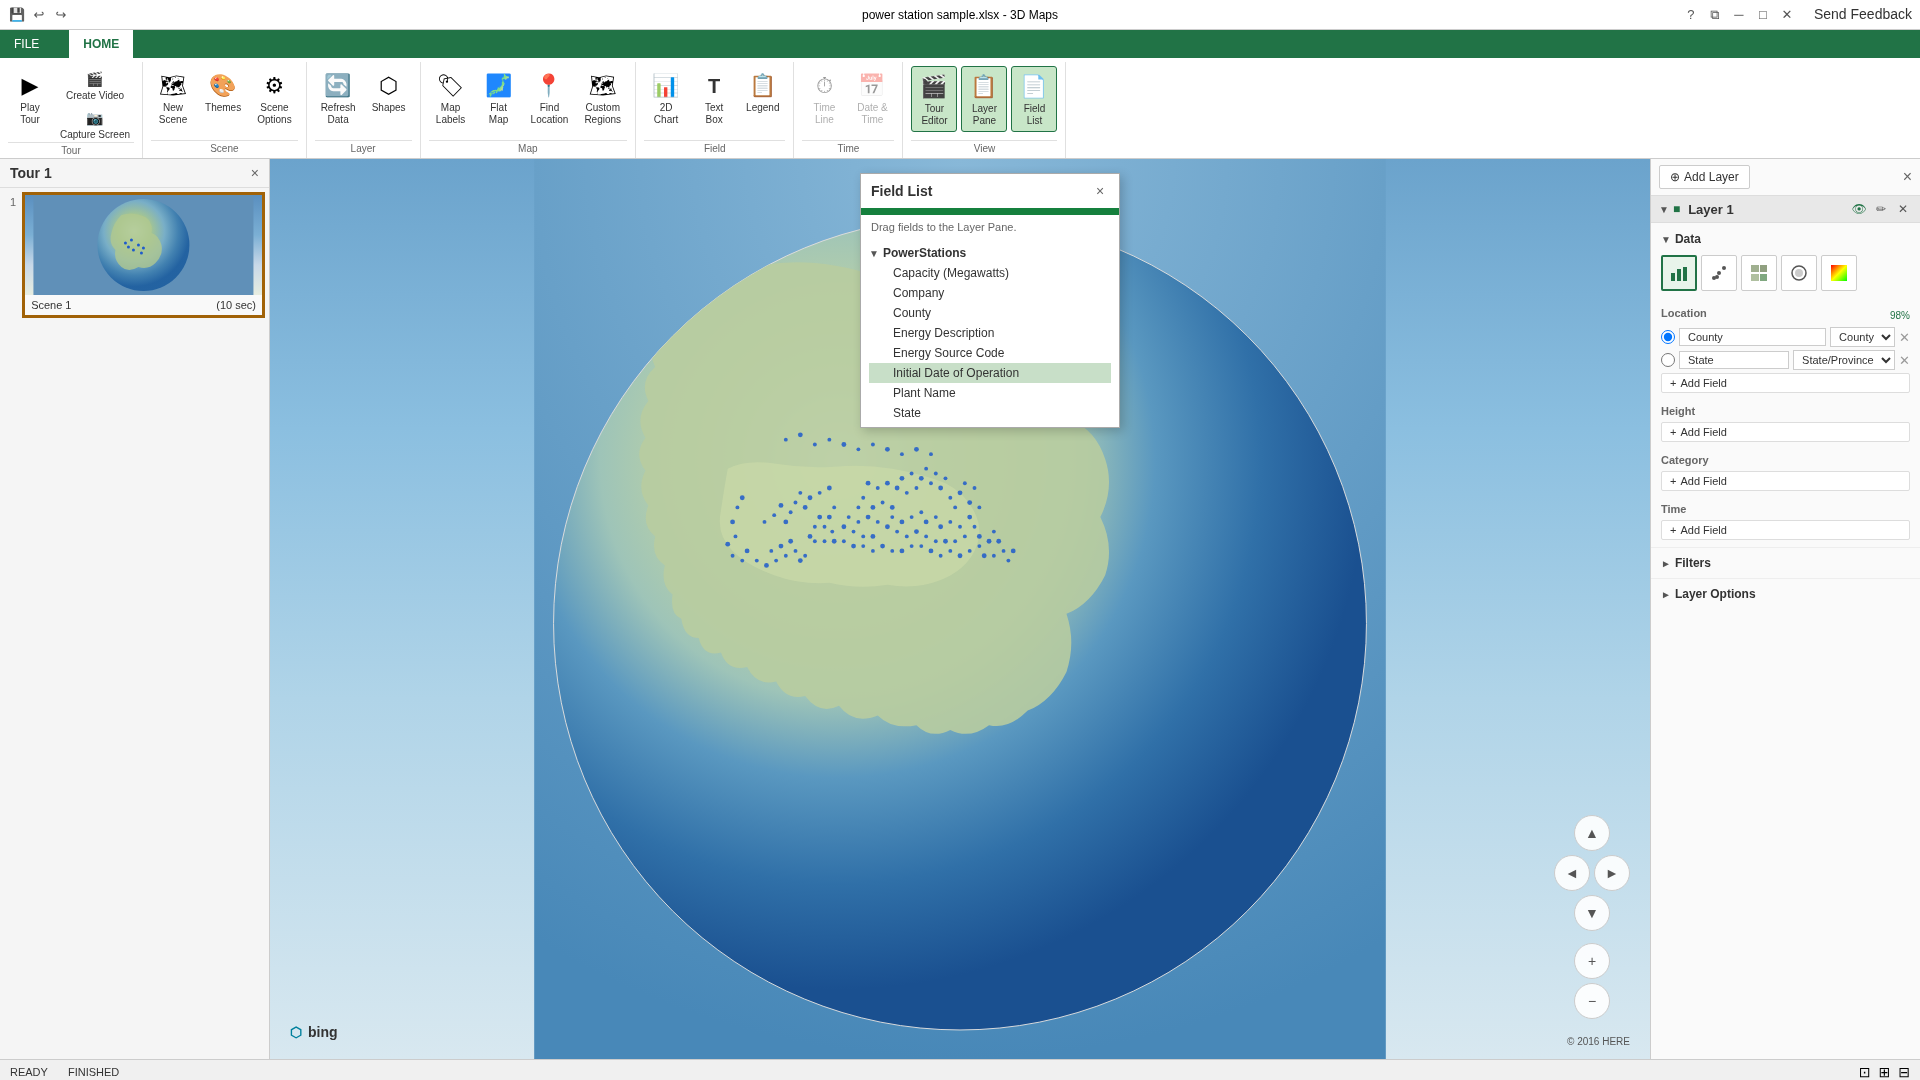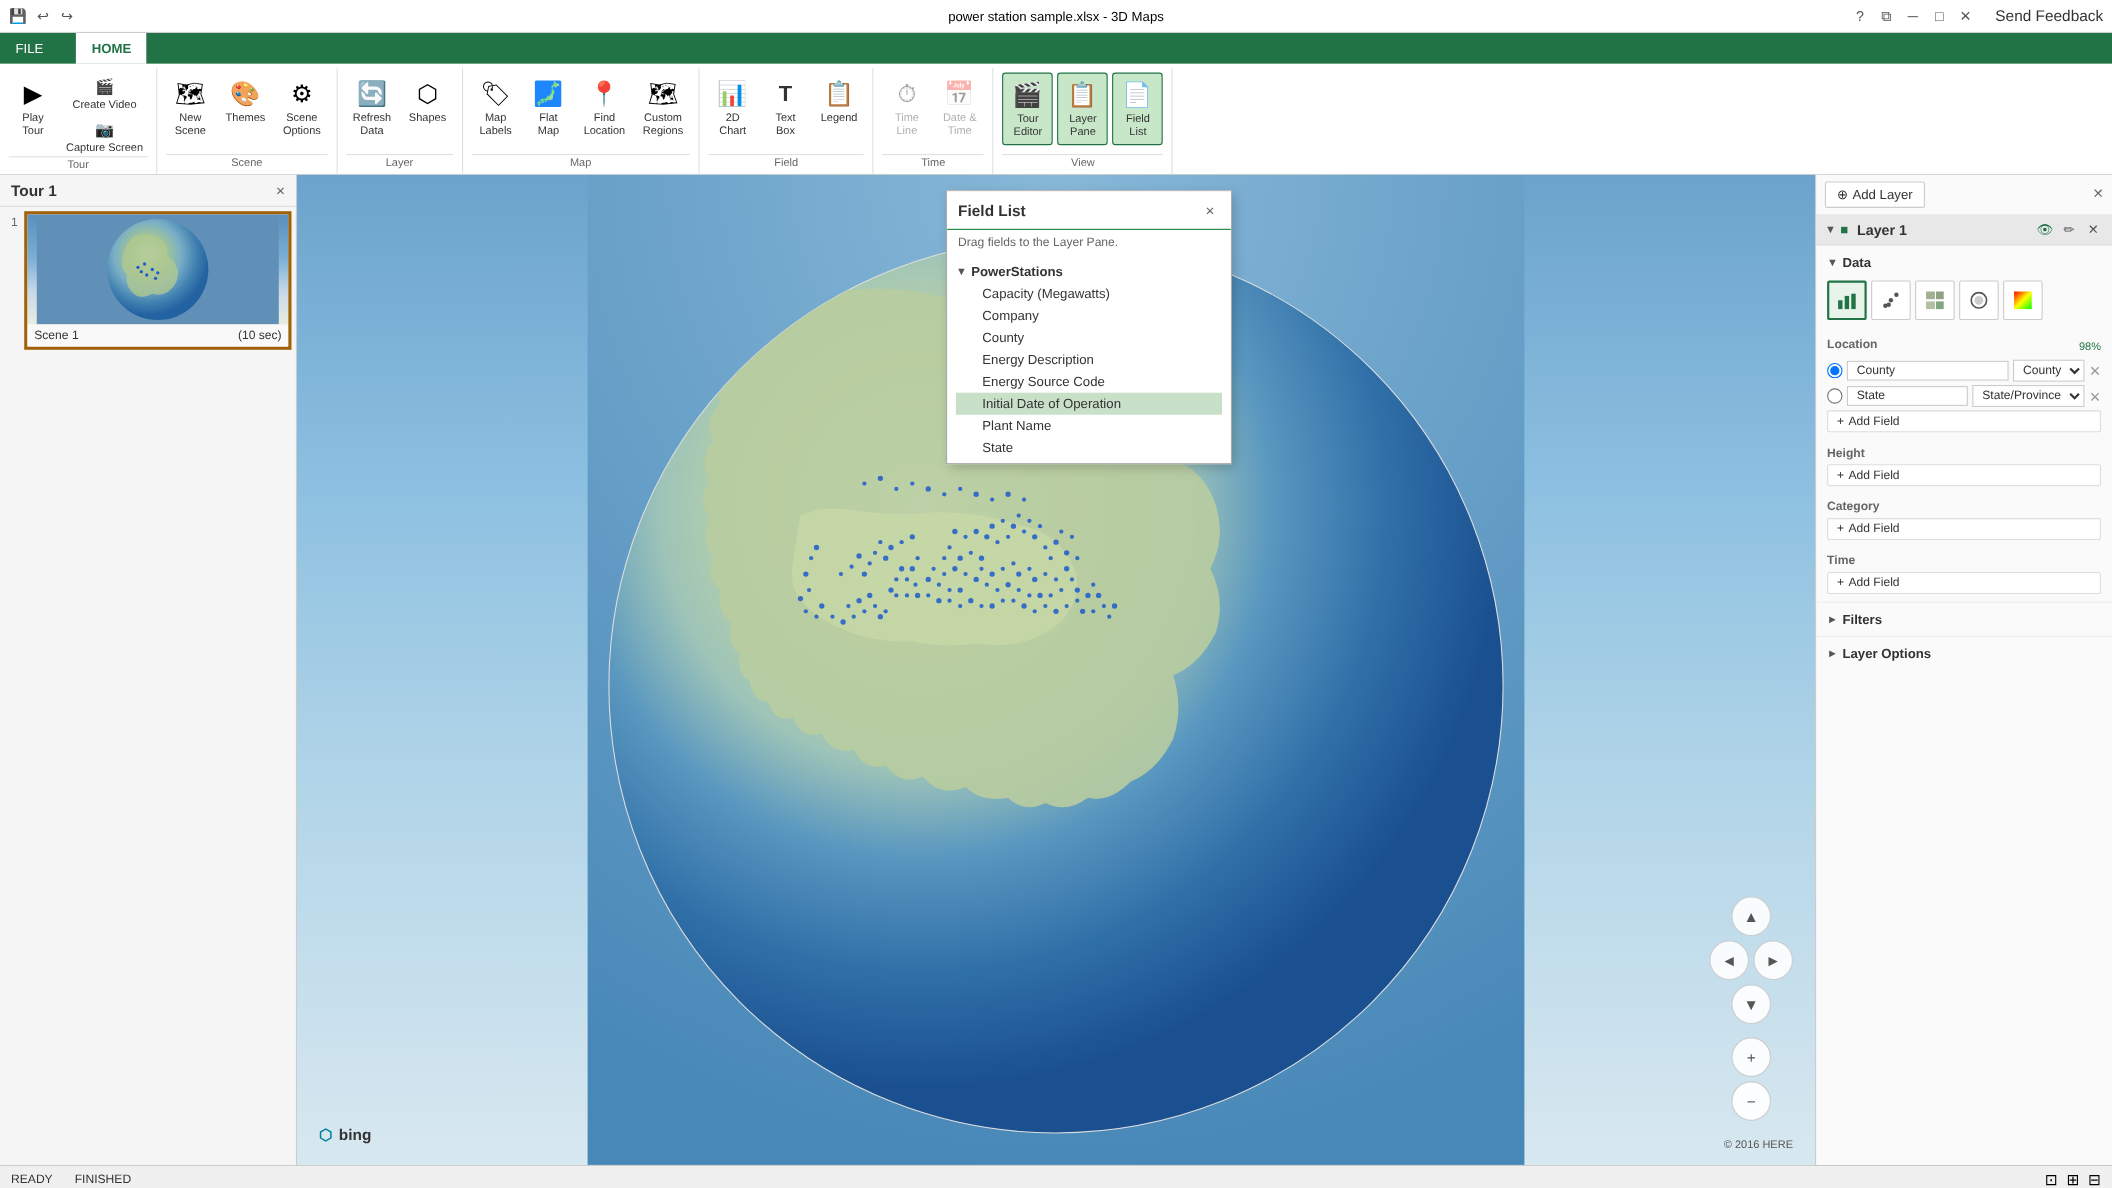--- a/index.html
+++ b/index.html
@@ -160,21 +160,21 @@
       border: 1px solid #aaa;
       box-shadow: 3px 3px 10px rgba(0,0,0,0.2);
       z-index: 100;
     }
     .panel-header {
       display: flex;
       align-items: center;
       justify-content: space-between;
       padding: 8px 10px;
       background: #fff;
-      border-bottom: 1px solid #15803d;
+      border-bottom: 7px solid #15803d;
     }
     .panel-header .title { font-size: 14px; font-weight: bold; color: #333; }
     .panel-header .close { cursor: pointer; color: #666; font-size: 14px; width: 18px; height: 18px; display: flex; align-items: center; justify-content: center; }
     .panel-subtitle { font-size: 11px; color: #666; padding: 6px 10px; }
     .field-tree { padding: 4px 8px; }
     .field-tree-root { display: flex; align-items: center; gap: 4px; padding: 3px 0; cursor: pointer; }
     .field-tree-root .arrow { color: #555; font-size: 10px; }
     .field-tree-root .name { font-size: 12px; font-weight: bold; color: #333; }
     .field-item { padding: 3px 0 3px 24px; font-size: 12px; color: #333; cursor: pointer; }
     .field-item.selected { background: #c8dfc8; }

